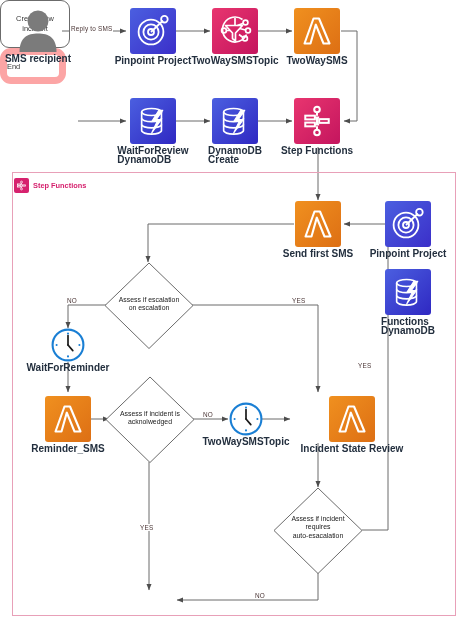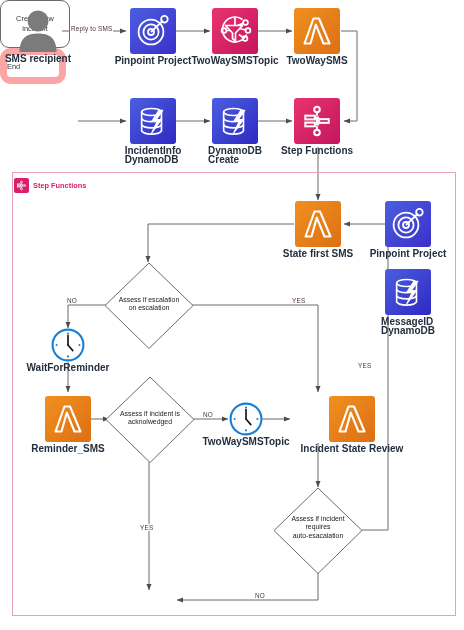--- a/index.html
+++ b/index.html
@@ -170,21 +170,21 @@
     <div class="tile" style="background:linear-gradient(135deg,#4b5fe0 0%,#2f28c2 100%);">
       <svg width="33" height="33" viewBox="0 0 34 34" fill="none" stroke="#fff" stroke-width="1.7">
         <ellipse cx="15" cy="7.2" rx="10.2" ry="3.6"></ellipse>
         <path d="M4.8 7.2 L4.8 26.4 C4.8 28.4 9.4 30 15 30 C20.6 30 25.2 28.4 25.2 26.4 L25.2 7.2"></path>
         <path d="M4.8 13.6 C4.8 15.6 9.4 17.2 15 17.2 C20.6 17.2 25.2 15.6 25.2 13.6"></path>
         <path d="M4.8 20 C4.8 22 9.4 23.6 15 23.6 C20.6 23.6 25.2 22 25.2 20"></path>
         <path d="M22.5 5.5 L15.5 16.5 L21 16.5 L15 29 L25 15 L19.8 15 L26.5 5.5 Z" fill="#fff" stroke="#fff" stroke-width="1.2" stroke-linejoin="round"></path>
       </svg>
     </div>
     <div class="caption two">
-      <div>IncidentInfo</div>
+      <div>WaitForReview</div>
       <div>DynamoDB</div>
     </div>
   </div>
 
   <div class="node" style="left:212px;top:98px;">
     <div class="tile" style="background:linear-gradient(135deg,#4b5fe0 0%,#2f28c2 100%);">
       <svg width="33" height="33" viewBox="0 0 34 34" fill="none" stroke="#fff" stroke-width="1.7">
         <ellipse cx="15" cy="7.2" rx="10.2" ry="3.6"></ellipse>
         <path d="M4.8 7.2 L4.8 26.4 C4.8 28.4 9.4 30 15 30 C20.6 30 25.2 28.4 25.2 26.4 L25.2 7.2"></path>
         <path d="M4.8 13.6 C4.8 15.6 9.4 17.2 15 17.2 C20.6 17.2 25.2 15.6 25.2 13.6"></path>
@@ -211,21 +211,21 @@
     </div>
     <div class="caption">Step Functions</div>
   </div>
 
   <div class="node" style="left:295px;top:201px;">
     <div class="tile" style="background:linear-gradient(135deg,#f0901f 0%,#dd6f14 100%);">
       <svg width="34" height="34" viewBox="0 0 34 34" fill="none" stroke="#fff" stroke-width="2.1" stroke-linejoin="round">
         <path d="M4.5 29.5 L13.5 4.5 L19 4.5 L29.5 29.5 L23.5 29.5 L15.8 10.6 L10.5 29.5 Z"></path>
       </svg>
     </div>
-    <div class="caption">State first SMS</div>
+    <div class="caption">Send first SMS</div>
   </div>
 
   <div class="node" style="left:385px;top:201px;">
     <div class="tile" style="background:linear-gradient(135deg,#4b5fe0 0%,#3b2fc9 100%);">
       <svg width="34" height="34" viewBox="0 0 34 34" fill="none" stroke="#fff" stroke-width="1.8">
         <circle cx="15" cy="18" r="12.4"></circle>
           <circle cx="15" cy="18" r="7.6"></circle>
           <circle cx="15" cy="18" r="3"></circle>
         <path d="M15 18 L27 6.5"></path>
           <circle cx="28.4" cy="5.2" r="3.3"></circle>
@@ -238,21 +238,21 @@
     <div class="tile" style="background:linear-gradient(135deg,#4b5fe0 0%,#2f28c2 100%);">
       <svg width="33" height="33" viewBox="0 0 34 34" fill="none" stroke="#fff" stroke-width="1.7">
         <ellipse cx="15" cy="7.2" rx="10.2" ry="3.6"></ellipse>
         <path d="M4.8 7.2 L4.8 26.4 C4.8 28.4 9.4 30 15 30 C20.6 30 25.2 28.4 25.2 26.4 L25.2 7.2"></path>
         <path d="M4.8 13.6 C4.8 15.6 9.4 17.2 15 17.2 C20.6 17.2 25.2 15.6 25.2 13.6"></path>
         <path d="M4.8 20 C4.8 22 9.4 23.6 15 23.6 C20.6 23.6 25.2 22 25.2 20"></path>
         <path d="M22.5 5.5 L15.5 16.5 L21 16.5 L15 29 L25 15 L19.8 15 L26.5 5.5 Z" fill="#fff" stroke="#fff" stroke-width="1.2" stroke-linejoin="round"></path>
       </svg>
     </div>
     <div class="caption two">
-      <div>MessageID</div>
+      <div>Functions</div>
       <div>DynamoDB</div>
     </div>
   </div>
 
   <svg style="position:absolute;left:104px;top:262px;width:90px;height:88px;" viewBox="0 0 90 88">
     <path d="M45 1 L89 43.5 L45 86.5 L1 43.5 Z" fill="#fff" stroke="#6b6b6b" stroke-width="1"></path>
   </svg>
   <div class="dlabel" style="left:104px;top:296px;width:90px;">
     <div>Assess if escalation</div>
     <div>on escalation</div>

